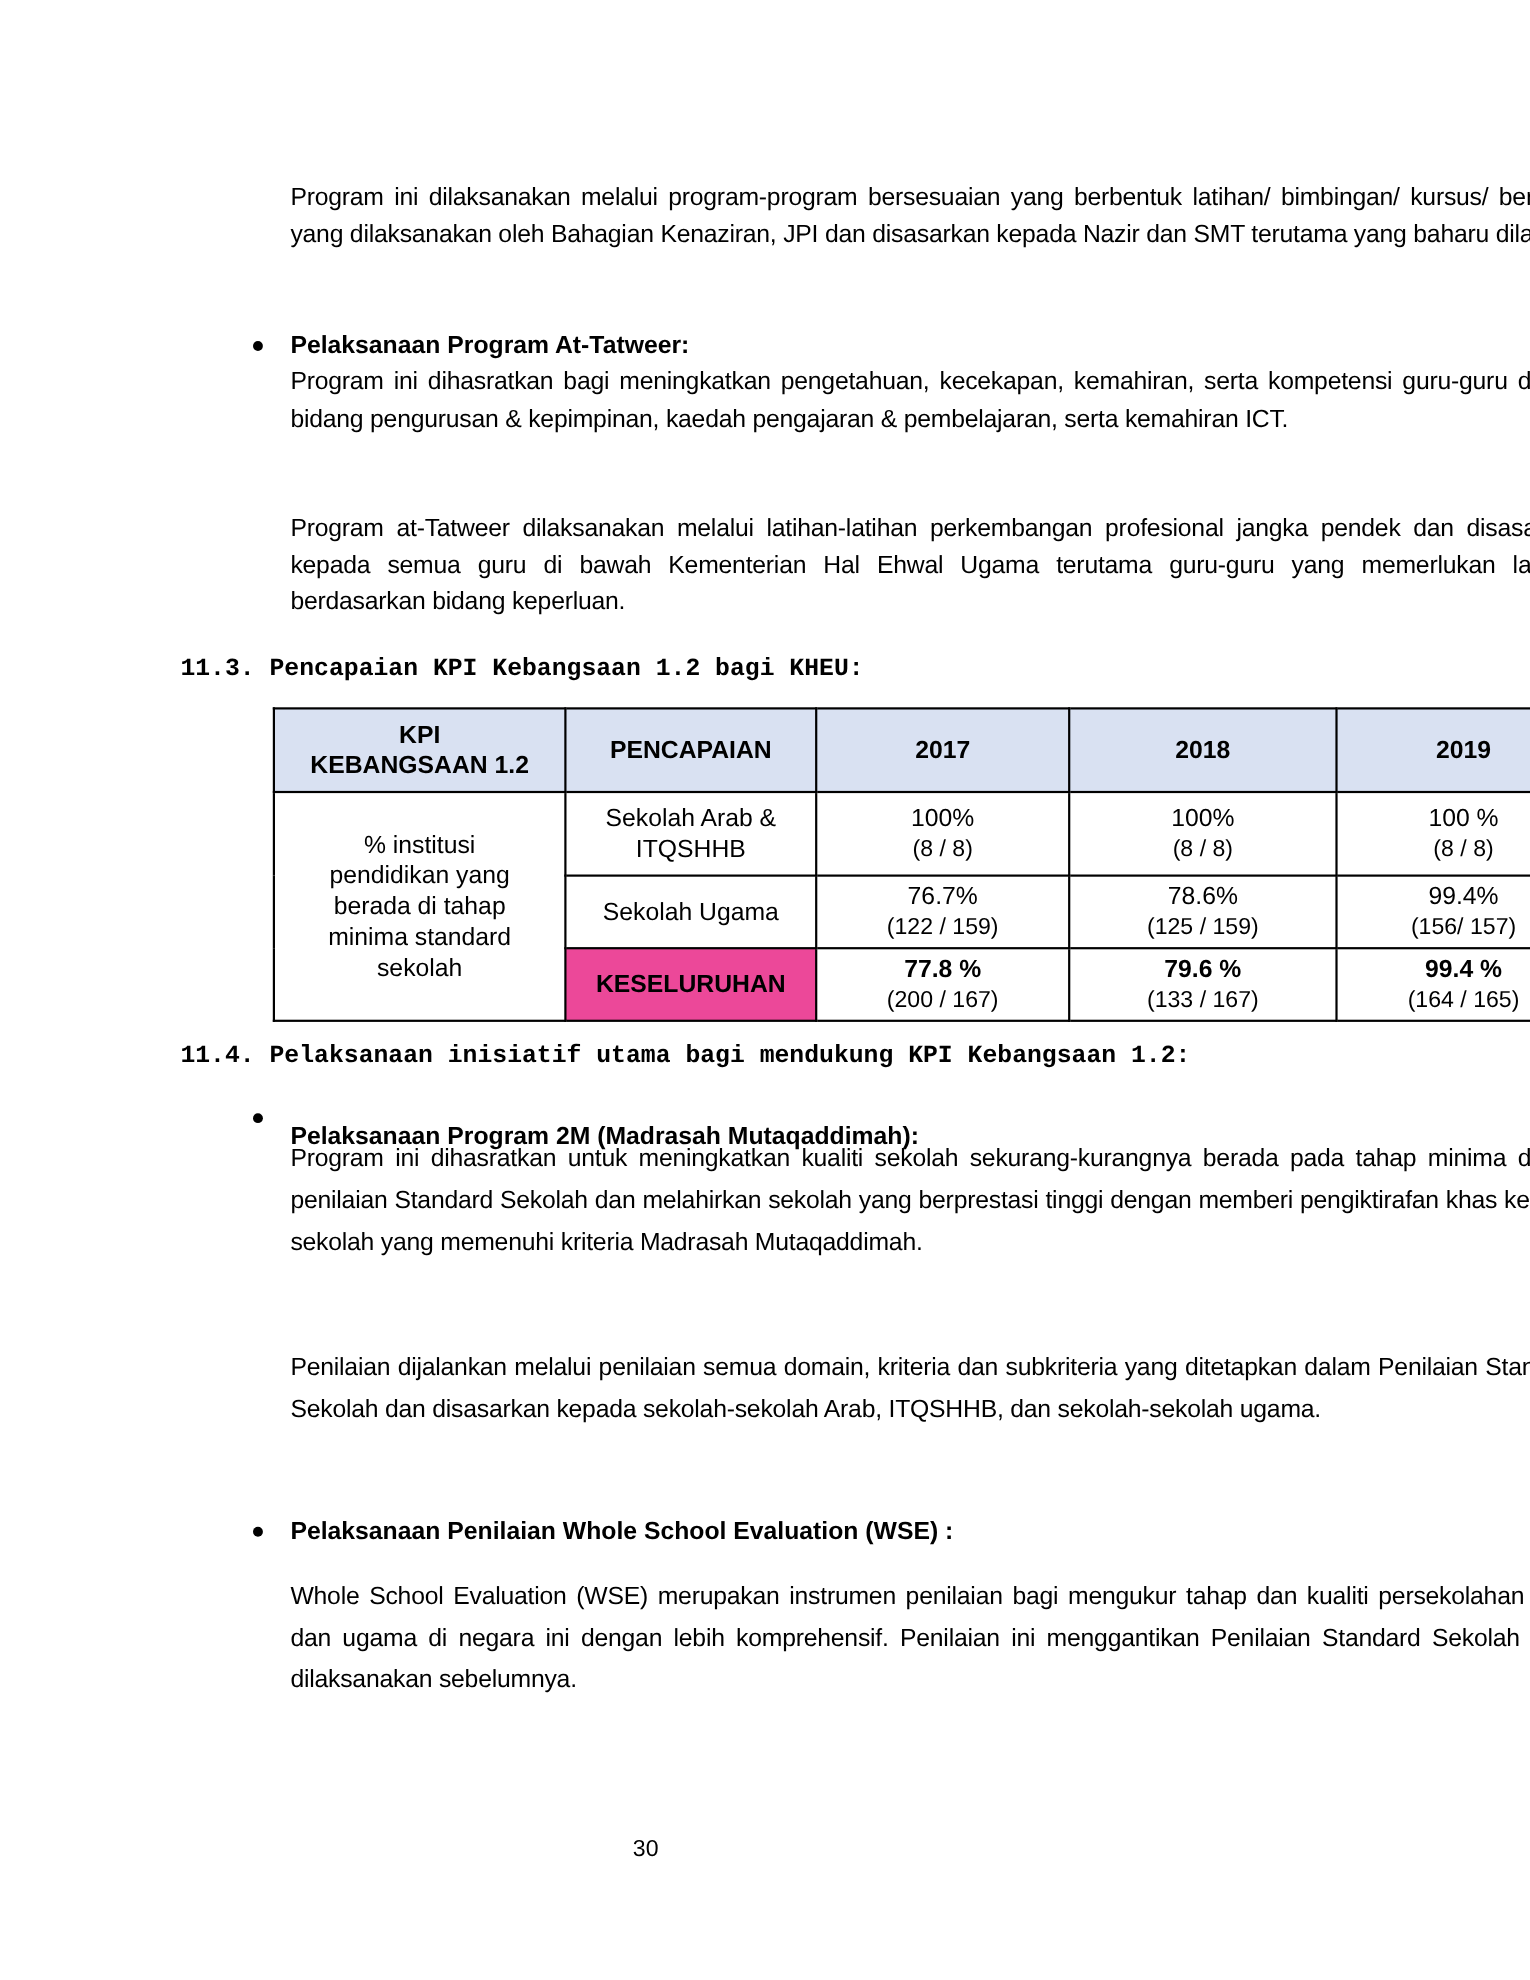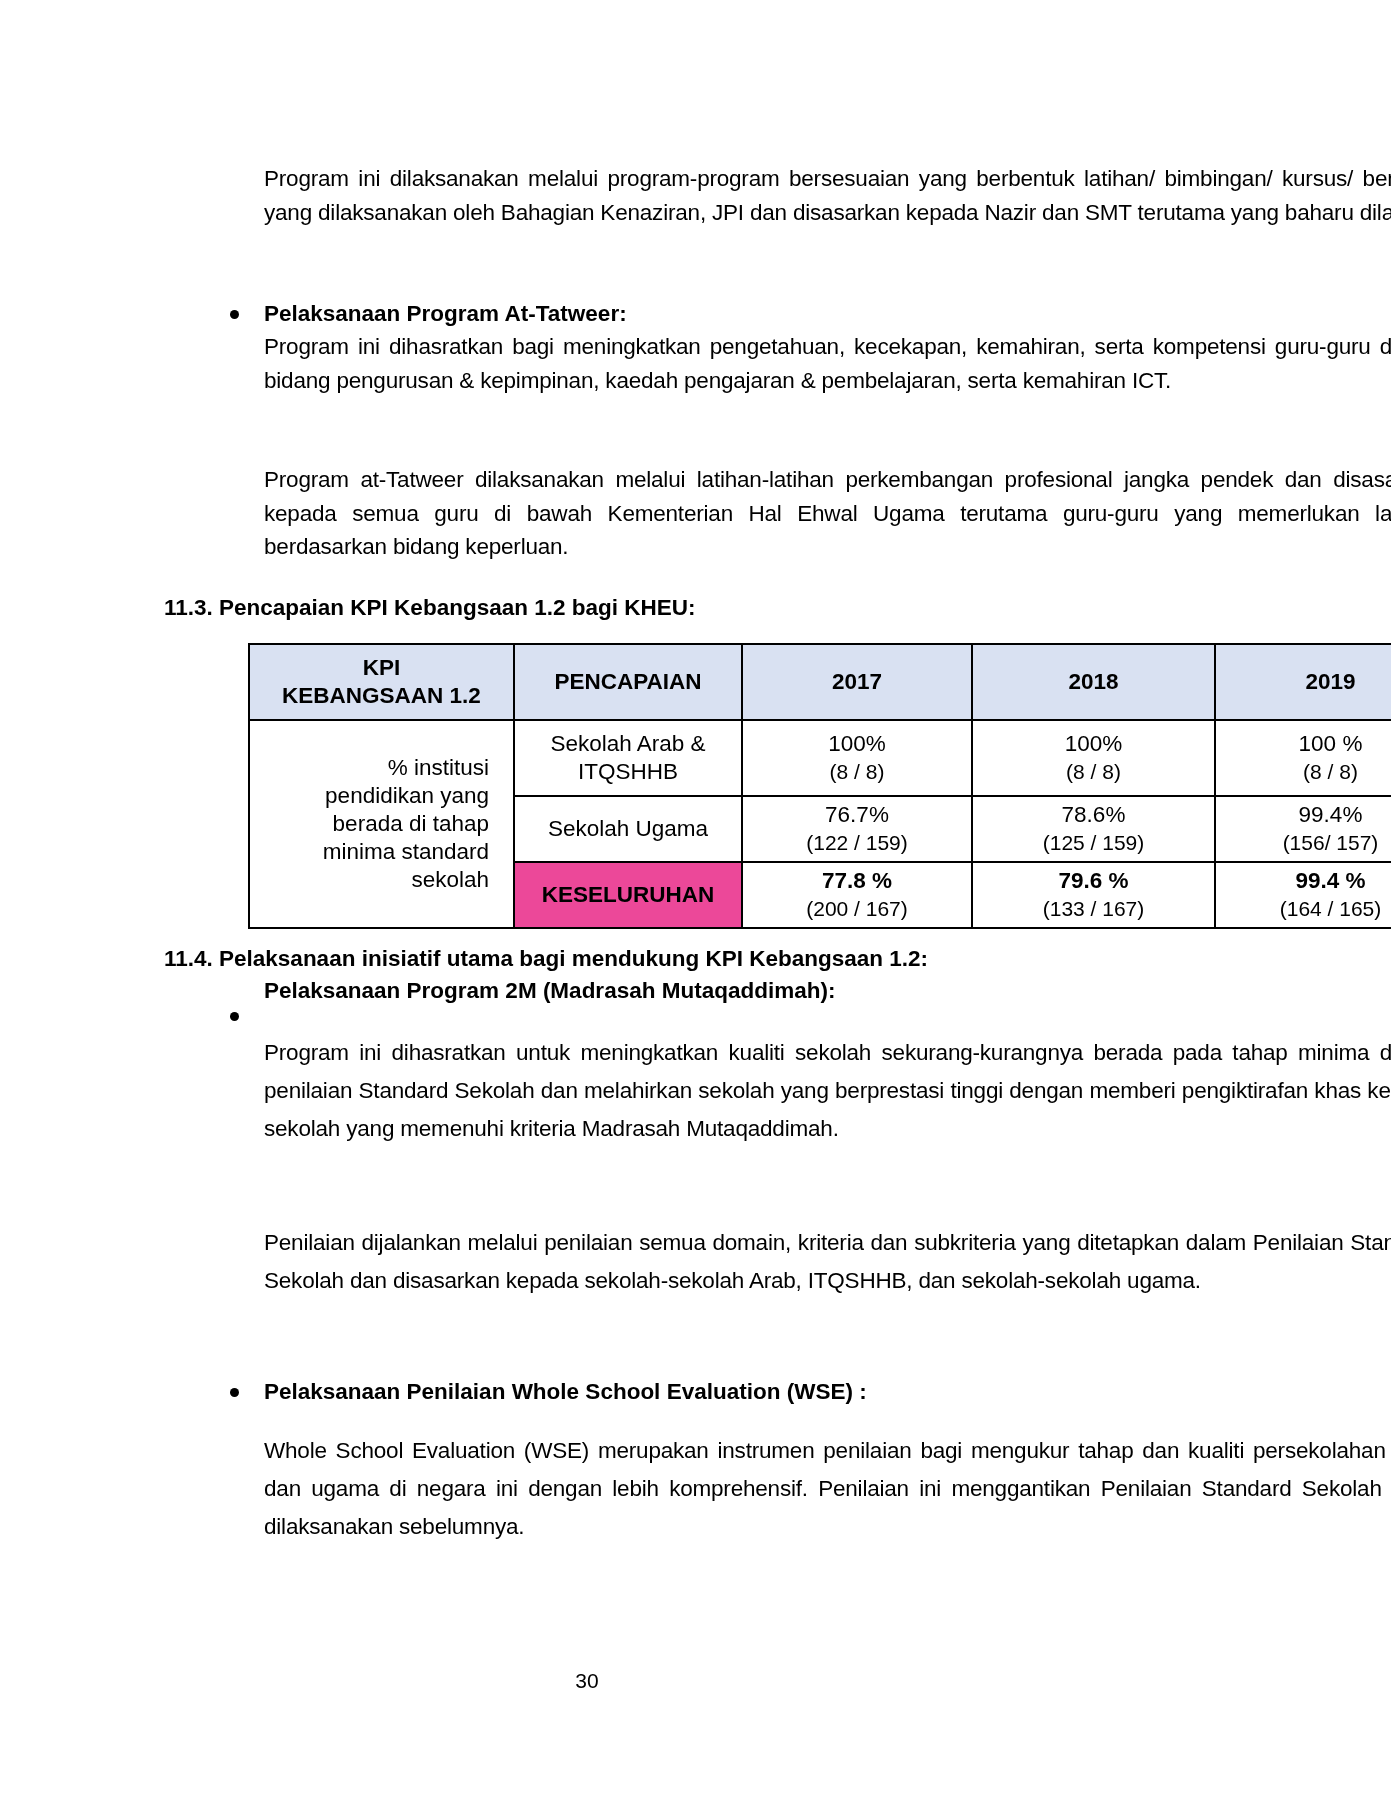--- a/index.html
+++ b/index.html
@@ -18,20 +18,21 @@
     position: absolute; left: 264px; font-size: 22.5px; font-weight: bold;
     line-height: 30px;
   }
   .bullet-dot {
     position: absolute; left: 230px; width: 9px; height: 9px; border-radius: 50%;
     background: #000;
   }
   .section-heading {
     position: absolute; left: 164px; font-size: 22.5px; font-weight: bold;
     line-height: 30px;
+    font-family: Liberation Mono, monospace;
   }
   table.kpi {
     position: absolute; left: 248px; top: 643px; width: 1197px;
     border-collapse: collapse; font-size: 22.5px; line-height: 28px;
     table-layout: fixed;
   }
   table.kpi td, table.kpi th {
     border: 2px solid #000; text-align: center; vertical-align: middle; padding: 0 4px;
   }
   table.kpi th { background: #d9e1f2; font-weight: bold; height: 74px; }
@@ -74,21 +75,21 @@
       <th>
         <span class="pct">KPI</span>
         <span class="pct">KEBANGSAAN 1.2</span>
       </th>
       <th>PENCAPAIAN</th>
       <th>2017</th>
       <th>2018</th>
       <th>2019</th>
     </tr>
     <tr class="r1">
-      <td rowspan="3" style="padding:14px 24px;text-align:right;">% institusi pendidikan yang berada di tahap minima standard sekolah</td>
+      <td rowspan="3" style="padding:14px 24px;">% institusi pendidikan yang berada di tahap minima standard sekolah</td>
       <td><span>Sekolah Arab &amp; ITQSHHB</span></td>
       <td>
             <span class="pct">100%</span>
             <span class="frac">(8 / 8)</span>
           </td>
       <td>
             <span class="pct">100%</span>
             <span class="frac">(8 / 8)</span>
           </td>
       <td>
@@ -125,21 +126,21 @@
             <span class="pct bold">99.4 %</span>
             <span class="frac">(164 / 165)</span>
           </td>
     </tr>
   </tbody>
     </table>
 
   <div class="section-heading" style="top:944px;">11.4. Pelaksanaan inisiatif utama bagi mendukung KPI Kebangsaan 1.2:</div>
 
   <span class="bullet-dot" style="top:1012px;"></span>
-  <div class="bullet-title" style="top:976px;">Pelaksanaan Program 2M (Madrasah Mutaqaddimah):</div>
+  <div class="bullet-title" style="top:1018px;">Pelaksanaan Program 2M (Madrasah Mutaqaddimah):</div>
   <div class="para tall" style="top:1034px;">Program ini dihasratkan untuk meningkatkan kualiti sekolah sekurang-kurangnya berada pada tahap minima dalam penilaian Standard Sekolah dan melahirkan sekolah yang berprestasi tinggi dengan memberi pengiktirafan khas kepada sekolah yang memenuhi kriteria Madrasah Mutaqaddimah.</div>
   <div class="para tall" style="top:1224px;">Penilaian dijalankan melalui penilaian semua domain, kriteria dan subkriteria yang ditetapkan dalam Penilaian Standard Sekolah dan disasarkan kepada sekolah-sekolah Arab, ITQSHHB, dan sekolah-sekolah ugama.</div>
 
   <span class="bullet-dot" style="top:1388px;"></span>
   <div class="bullet-title" style="top:1377px;">Pelaksanaan Penilaian Whole School Evaluation (WSE) :</div>
   <div class="para tall" style="top:1432px;">Whole School Evaluation (WSE) merupakan instrumen penilaian bagi mengukur tahap dan kualiti persekolahan Arab dan ugama di negara ini dengan lebih komprehensif. Penilaian ini menggantikan Penilaian Standard Sekolah yang dilaksanakan sebelumnya.</div>
 
   <div class="page-number">30</div>
 </div>
 

